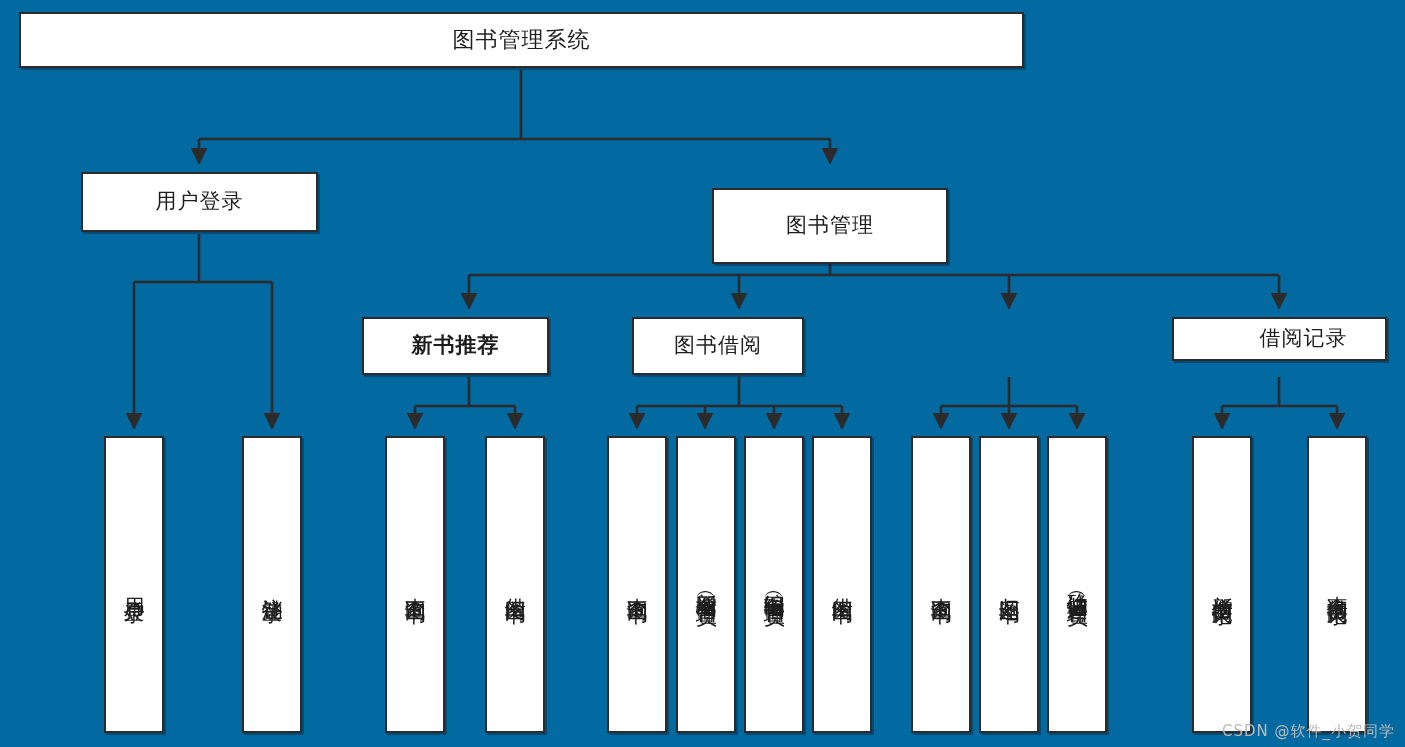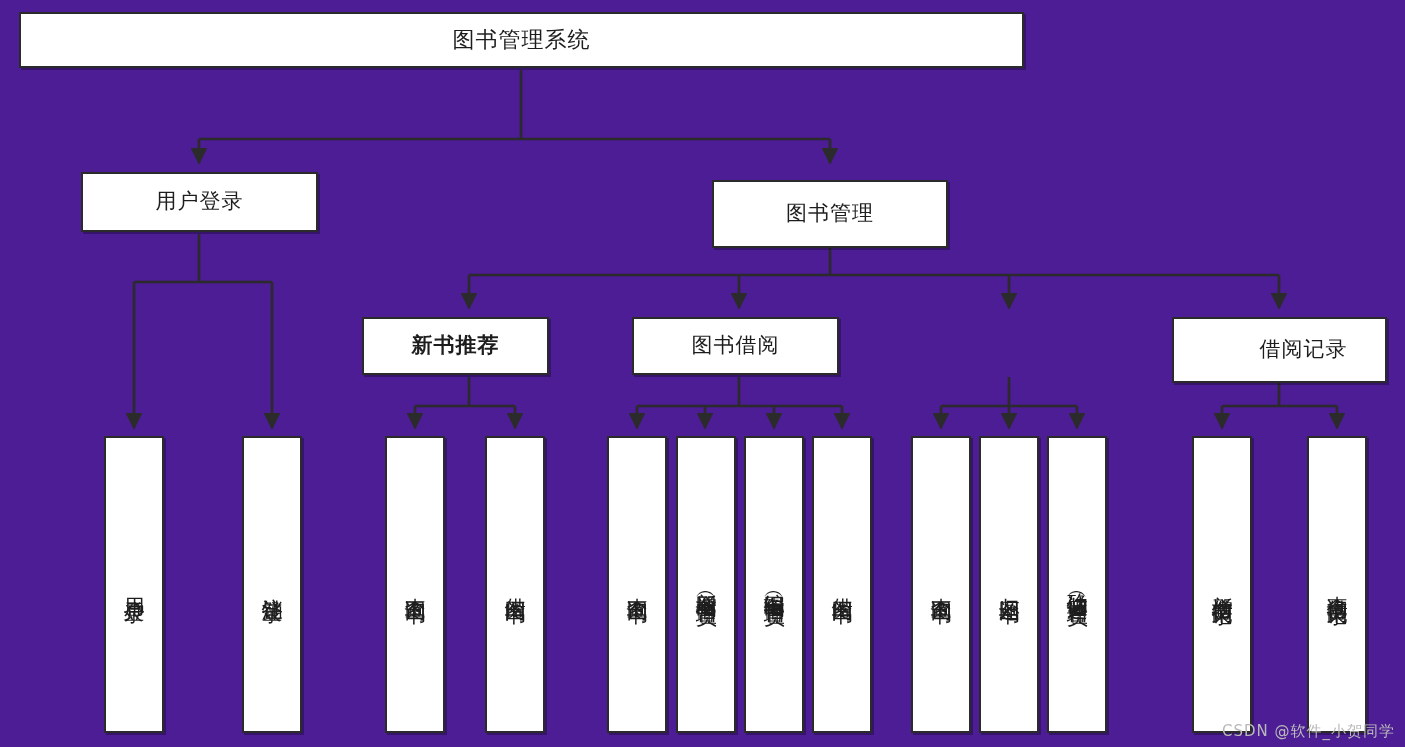--- a/index.html
+++ b/index.html
@@ -7,21 +7,21 @@
     padding: 0;
     background: #ffffff;
   }
   body {
     font-family: "DejaVu Sans", "Liberation Sans", sans-serif;
   }
   #canvas {
     position: relative;
     width: 1405px;
     height: 747px;
-    background: #4c1d95;
+    background: #0369a1;
     overflow: hidden;
   }
   #wires {
     position: absolute;
     left: 0;
     top: 0;
     width: 1405px;
     height: 747px;
     pointer-events: none;
   }
@@ -123,31 +123,31 @@
     </g>
   </svg>
 
   <div class="node h root" style="left:19px; top:12px; width:1005px; height:56px;">
     <span>图书管理系统</span>
   </div>
 
   <div class="node h" style="left:81px; top:172px; width:237px; height:60px;">
     <span>用户登录</span>
   </div>
-  <div class="node h" style="left:712px; top:180px; width:236px; height:68px;align-items:center;">
+  <div class="node h" style="left:712px; top:188px; width:236px; height:76px;align-items:center;">
     <span>图书管理</span>
   </div>
 
   <div class="node h" style="left:362px; top:317px; width:187px; height:58px;font-weight:bold;">
     <span>新书推荐</span>
   </div>
-  <div class="node h" style="left:632px; top:317px; width:207px; height:58px;">
+  <div class="node h" style="left:632px; top:317px; width:172px; height:58px;">
     <span>图书借阅</span>
   </div>
-  <div class="node h" style="left:1172px; top:317px; width:215px; height:66px;padding-left:48px;">
+  <div class="node h" style="left:1172px; top:317px; width:215px; height:44px;padding-left:48px;">
     <span>借阅记录</span>
   </div>
 
   <div class="node v" style="left:104px; top:436px; width:60px; height:297px;">
     <span class="vtext">用户登录</span>
   </div>
   <div class="node v" style="left:242px; top:436px; width:60px; height:297px;">
     <span class="vtext">注销登录</span>
   </div>
 

